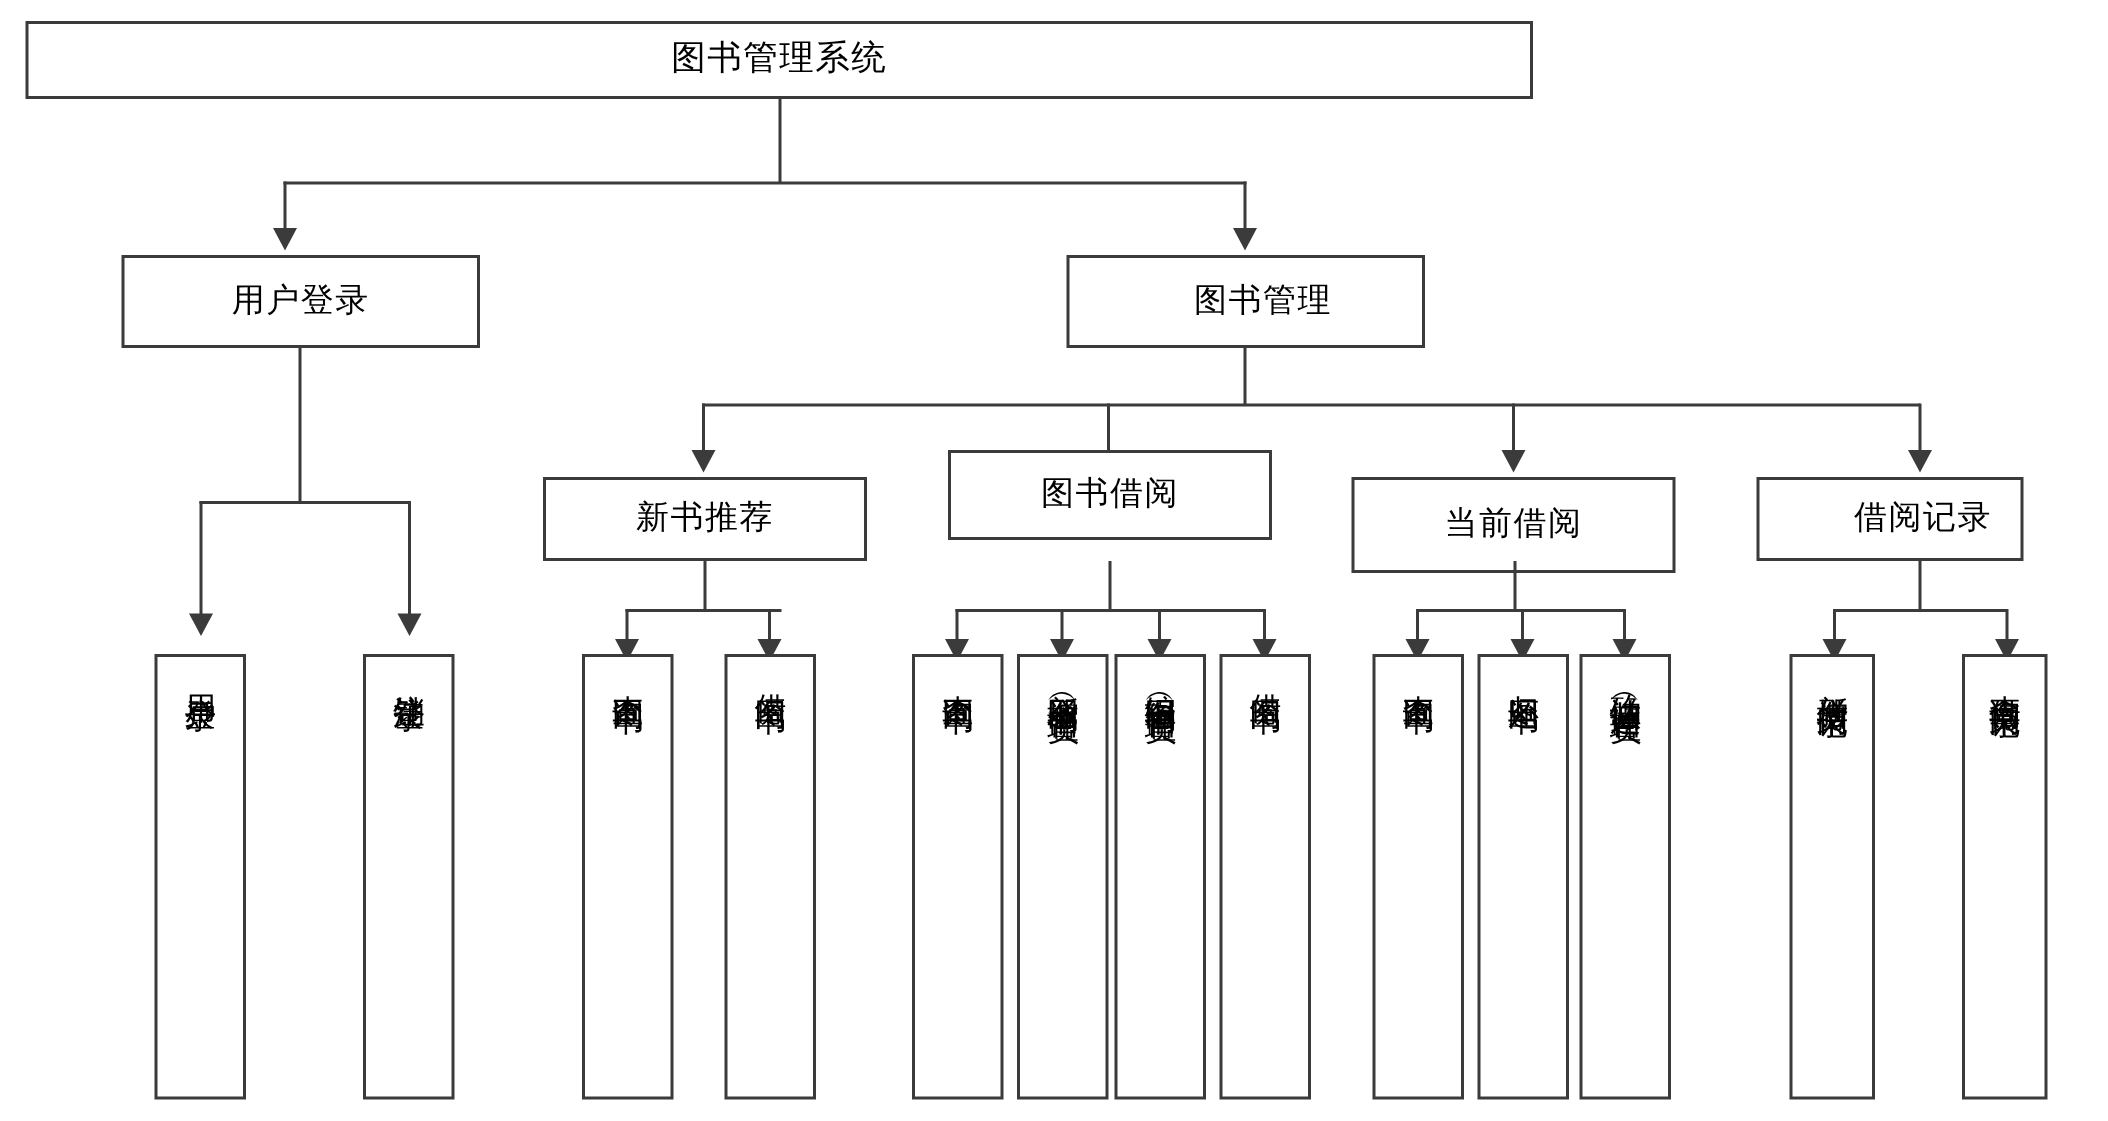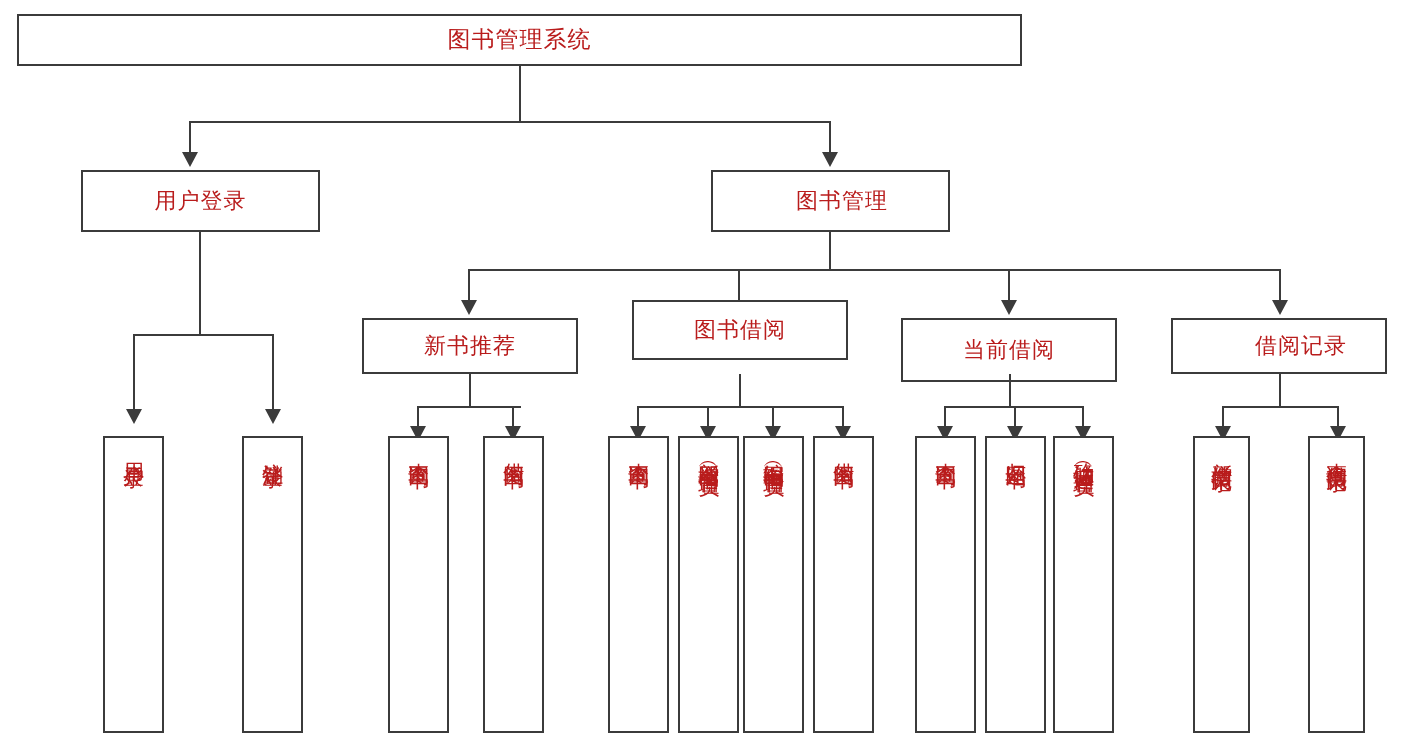--- a/index.html
+++ b/index.html
@@ -19,21 +19,21 @@
     overflow: hidden;
   }
   .node {
     position: absolute;
     box-sizing: border-box;
     background: #ffffff;
     border: 2px solid #3b3b3b;
     display: flex;
     align-items: center;
     justify-content: center;
-    color: #b91c1c;
+    color: #000000;
   }
   
   .node.horiz {
     font-size: 22px;
     letter-spacing: 1px;
     line-height: 1.2;
   }
   .node.root {
     font-size: 23px;
   }
@@ -130,21 +130,21 @@
 
   <div class="node horiz" style="left:362px; top:318px; width:216px; height:56px;">
     <span class="label">新书推荐</span>
   </div>
   <div class="node horiz" style="left:632px; top:300px; width:216px; height:60px;">
     <span class="label">图书借阅</span>
   </div>
   <div class="node horiz" style="left:901px; top:318px; width:216px; height:64px;">
     <span class="label">当前借阅</span>
   </div>
-  <div class="node horiz" style="left:1171px; top:318px; width:216px; height:56px;padding-left:44px;">
+  <div class="node horiz" style="left:1171px; top:318px; width:178px; height:56px;padding-left:44px;">
     <span class="label">借阅记录</span>
   </div>
 
   <div class="conn v" style="left:469px; top:374px; height:34px;"></div>
   <div class="conn h" style="left:417px; top:406px; width:104px;"></div>
   <div class="conn v" style="left:417px; top:406px; height:22px;"></div>
   <div class="arrow" style="left:410px; top:426px;"></div>
   <div class="conn v" style="left:512px; top:406px; height:22px;"></div>
   <div class="arrow" style="left:505px; top:426px;"></div>
 

